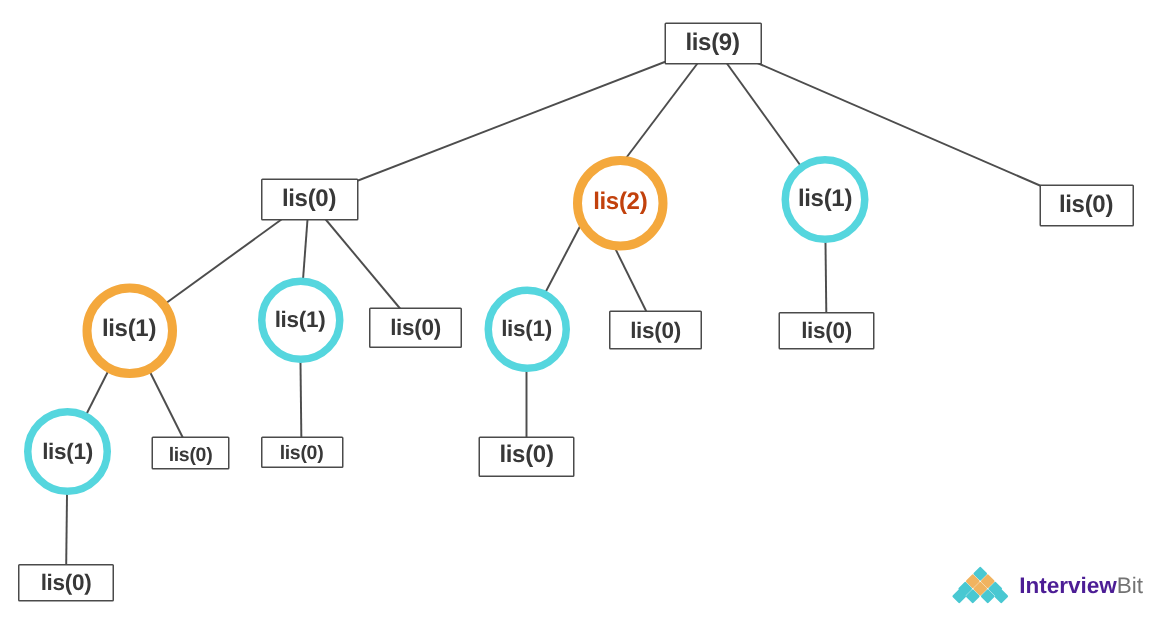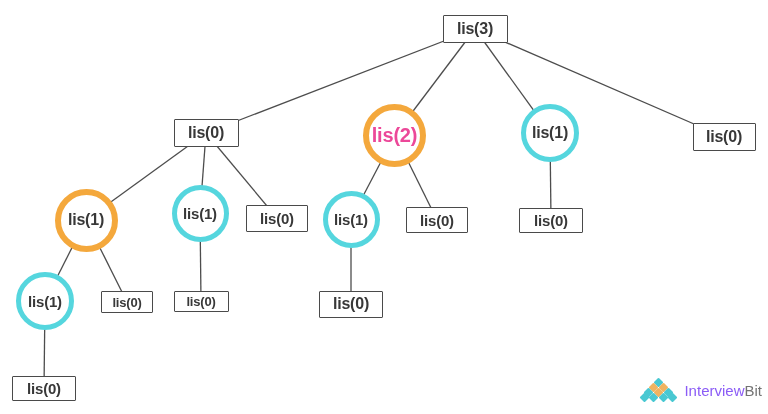--- a/index.html
+++ b/index.html
@@ -17,21 +17,21 @@
   .node.circle { border-radius:50%; }
   #logo {
     position:absolute; right:6px; bottom:13px;
     display:flex; align-items:center; gap:5px;
   }
   #pyramid { display:flex; flex-direction:column; align-items:center; width:42px; }
   .pyr-row { display:flex; justify-content:center; height:7px; }
   .pyr-row + .pyr-row { margin-top:-2px; }
   .diamond { width:7px; height:7px; transform:rotate(45deg); margin:0 1.3px; border-radius:1px; }
   #brand { font-size:15px; line-height:1; white-space:nowrap; }
-  .brand-primary { color:#8b5cf6; font-weight:400; }
+  .brand-primary { color:#4c1d95; font-weight:700; }
   .brand-secondary { color:#737373; font-weight:400; }
 </style>
 </head>
 <body>
 
 <div id="canvas">
   <svg id="edges" width="768" height="414" viewBox="0 0 768 414">
       <line x1="475" y1="29" x2="206" y2="133" stroke="#4d4d4d" stroke-width="1.3"></line>
       <line x1="475" y1="29" x2="395" y2="135" stroke="#4d4d4d" stroke-width="1.3"></line>
       <line x1="475" y1="29" x2="550" y2="133" stroke="#4d4d4d" stroke-width="1.3"></line>
@@ -43,26 +43,26 @@
       <line x1="395" y1="135" x2="437" y2="220" stroke="#4d4d4d" stroke-width="1.3"></line>
       <line x1="550" y1="133" x2="551" y2="220" stroke="#4d4d4d" stroke-width="1.3"></line>
       <line x1="86" y1="220" x2="45" y2="301" stroke="#4d4d4d" stroke-width="1.3"></line>
       <line x1="86" y1="220" x2="127" y2="302" stroke="#4d4d4d" stroke-width="1.3"></line>
       <line x1="200" y1="213" x2="201" y2="301" stroke="#4d4d4d" stroke-width="1.3"></line>
       <line x1="351" y1="219" x2="351" y2="304" stroke="#4d4d4d" stroke-width="1.3"></line>
       <line x1="45" y1="301" x2="44" y2="388" stroke="#4d4d4d" stroke-width="1.3"></line>
     </svg>
   <div id="nodes">
       <div class="node rect" style="left: 442.5px; top: 15px; width: 65px; height: 28px; font-size: 16px; color: rgb(56, 56, 56);">
-        <span>lis(3)</span>
+        <span>lis(9)</span>
       </div>
       <div class="node rect" style="left: 173.5px; top: 119px; width: 65px; height: 28px; font-size: 16px; color: rgb(56, 56, 56);">
         <span>lis(0)</span>
       </div>
-      <div class="node circle" style="left: 363px; top: 103.5px; width: 63px; height: 63px; font-size: 20px; color: #ec4899; border: 6px solid rgb(244, 168, 60);">
+      <div class="node circle" style="left: 382px; top: 103.5px; width: 63px; height: 63px; font-size: 16px; color: #c2410c; border: 6px solid rgb(244, 168, 60);">
         <span>lis(2)</span>
       </div>
       <div class="node circle" style="left: 521px; top: 104px; width: 58px; height: 58px; font-size: 16px; color: rgb(56, 56, 56); border: 5px solid rgb(85, 214, 222);">
         <span>lis(1)</span>
       </div>
       <div class="node rect" style="left: 692.5px; top: 123px; width: 63px; height: 28px; font-size: 16px; color: rgb(56, 56, 56);">
         <span>lis(0)</span>
       </div>
       <div class="node circle" style="left: 54.5px; top: 188.5px; width: 63px; height: 63px; font-size: 16px; color: rgb(56, 56, 56); border: 6px solid rgb(244, 168, 60);">
         <span>lis(1)</span>

